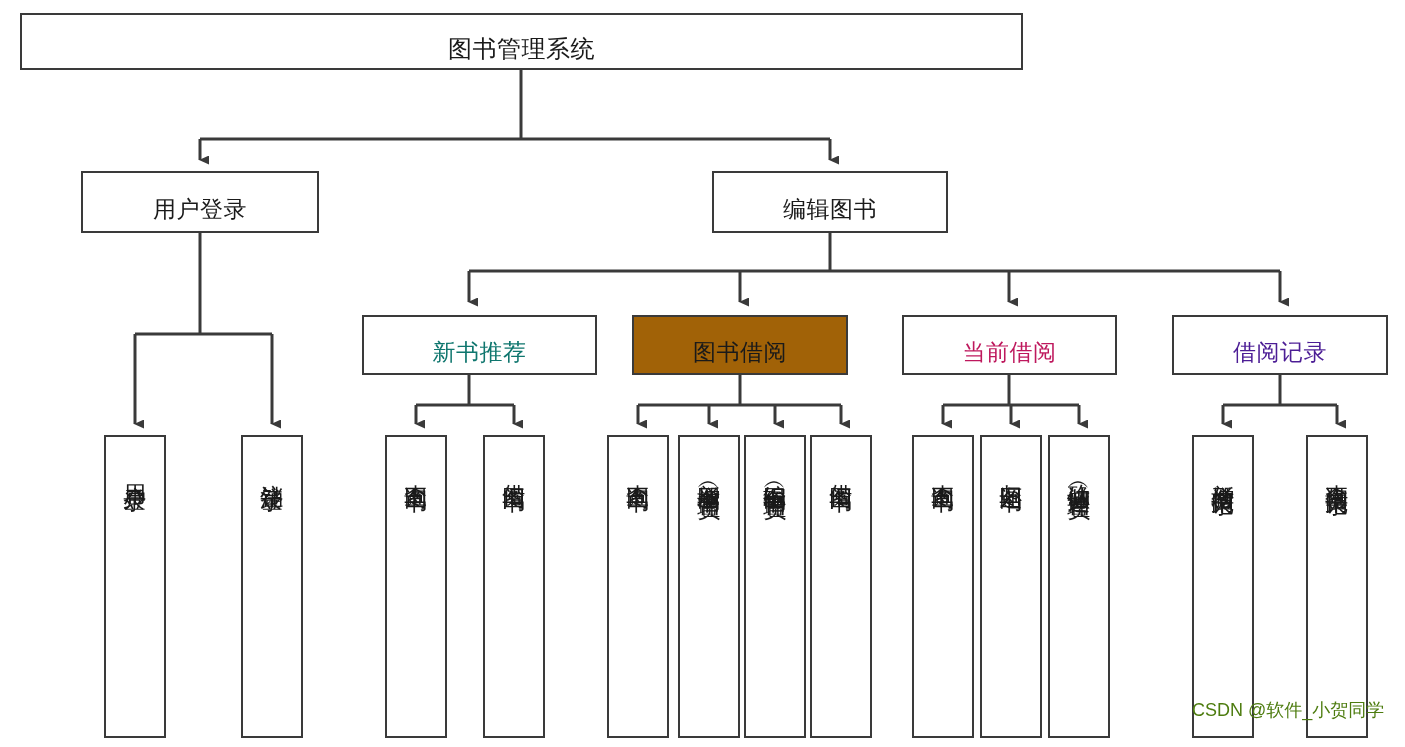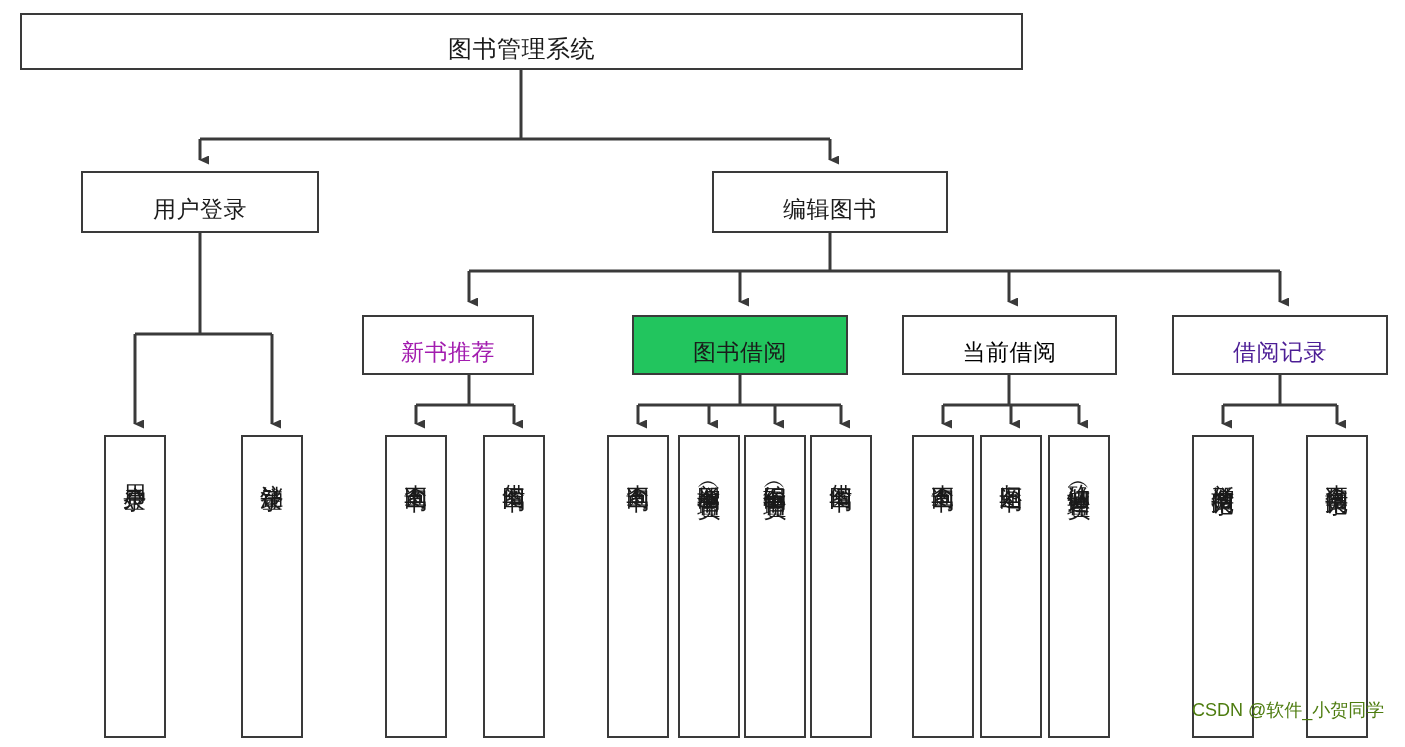--- a/index.html
+++ b/index.html
@@ -128,27 +128,27 @@
     <span class="node-label">图书管理系统</span>
   </div>
 
   <div class="node horizontal" style="left: 81px; top: 171px; width: 238px; height: 62px; border-color: rgb(58, 58, 58); background: rgb(255, 255, 255); color: rgb(26, 26, 26);">
     <span class="node-label">用户登录</span>
   </div>
   <div class="node horizontal" style="left: 712px; top: 171px; width: 236px; height: 62px; border-color: rgb(58, 58, 58); background: rgb(255, 255, 255); color: rgb(26, 26, 26);">
     <span class="node-label">编辑图书</span>
   </div>
 
-  <div class="node horizontal" style="left: 362px; top: 315px; width: 172px; height: 60px; border-color: rgb(58, 58, 58); background: rgb(255, 255, 255); color: #a21caf;">
+  <div class="node horizontal" style="left: 362px; top: 315px; width: 235px; height: 60px; border-color: rgb(58, 58, 58); background: rgb(255, 255, 255); color: #0f766e;">
     <span class="node-label">新书推荐</span>
   </div>
-  <div class="node horizontal" style="left: 632px; top: 315px; width: 216px; height: 60px; border-color: rgb(58, 58, 58); background: #22c55e; color: rgb(26, 26, 26);">
+  <div class="node horizontal" style="left: 632px; top: 315px; width: 216px; height: 60px; border-color: rgb(58, 58, 58); background: #a16207; color: rgb(26, 26, 26);">
     <span class="node-label">图书借阅</span>
   </div>
-  <div class="node horizontal" style="left: 902px; top: 315px; width: 215px; height: 60px; border-color: rgb(58, 58, 58); background: rgb(255, 255, 255); color: #000000;">
+  <div class="node horizontal" style="left: 902px; top: 315px; width: 215px; height: 60px; border-color: rgb(58, 58, 58); background: rgb(255, 255, 255); color: #be185d;">
     <span class="node-label">当前借阅</span>
   </div>
   <div class="node horizontal" style="left: 1172px; top: 315px; width: 216px; height: 60px; border-color: rgb(58, 58, 58); background: rgb(255, 255, 255); color: #4c1d95;">
     <span class="node-label">借阅记录</span>
   </div>
 
   <div class="node vertical" style="left: 104px; top: 435px; width: 62px; height: 303px; border-color: rgb(58, 58, 58); background: rgb(255, 255, 255); color: rgb(26, 26, 26);">
     <span class="node-label">用户登录</span>
   </div>
   <div class="node vertical" style="left: 241px; top: 435px; width: 62px; height: 303px; border-color: rgb(58, 58, 58); background: rgb(255, 255, 255); color: rgb(26, 26, 26);">

